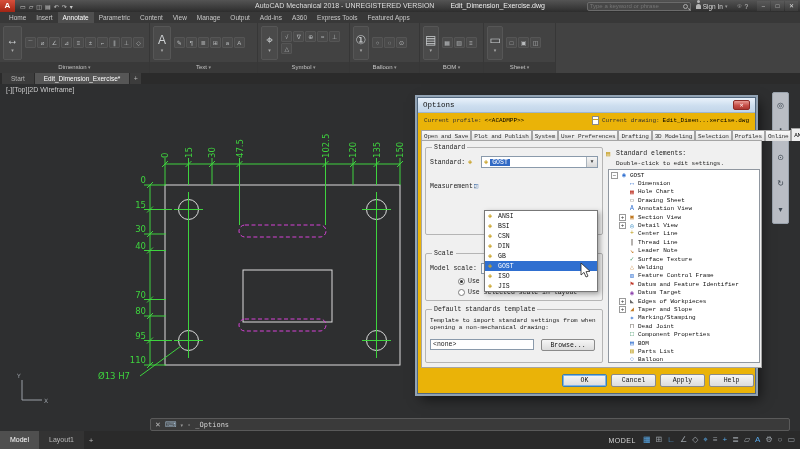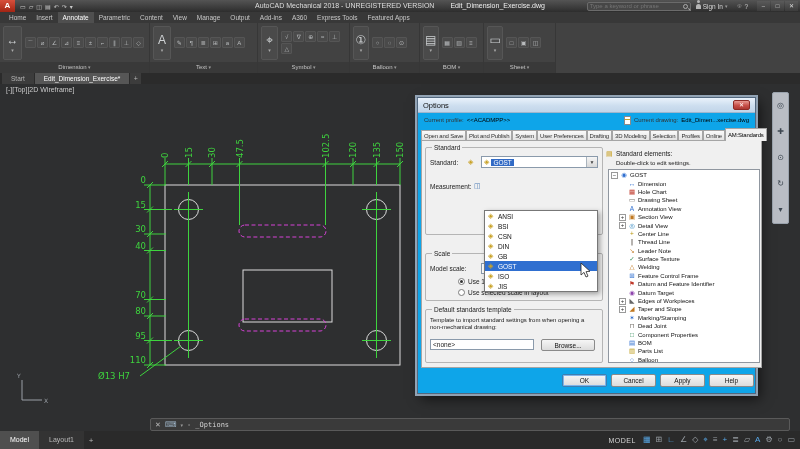--- a/index.html
+++ b/index.html
@@ -63,21 +63,21 @@
   
   #bottombar{position:absolute;left:0;top:431px;width:800px;height:18px;background:#2a2a2a;display:flex;align-items:center;z-index:20;}
   .ltab{height:18px;line-height:18px;padding:0 10px;font-size:7px;color:#b8b8b8;background:#333;}
   .ltab.active{background:#4f4f4f;color:#fff;}
   .ltab-add{width:14px;text-align:center;color:#b8b8b8;font-size:8px;}
   #status{margin-left:auto;display:flex;align-items:center;gap:5px;padding-right:5px;}
   .model-label{color:#d5d5d5;font-size:7px;letter-spacing:.5px;margin-right:2px;}
   .sicon{font-size:8px;line-height:18px;}
 
   
-  #dialog{position:absolute;left:417px;top:97px;width:339px;height:297px;background:#0ea5e9;border:1px solid #52687f;box-shadow:0 0 0 2px rgba(165,185,205,.85),4px 5px 12px rgba(0,0,0,.6);z-index:30;font-size:6.5px;color:#1a1a1a;}
+  #dialog{position:absolute;left:417px;top:97px;width:339px;height:297px;background:#eab308;border:1px solid #52687f;box-shadow:0 0 0 2px rgba(165,185,205,.85),4px 5px 12px rgba(0,0,0,.6);z-index:30;font-size:6.5px;color:#1a1a1a;font-family:Liberation Mono, monospace;}
   .dlg-title{height:15px;background:linear-gradient(#eaf2fb,#cddeef 55%,#c2d5e9);border-bottom:1px solid #9fb6cd;display:flex;align-items:center;padding:0 5px;font-size:7.5px;color:#111;}
   .dlg-close{margin-left:auto;width:17px;height:10px;background:linear-gradient(#e89a93,#c8504a 55%,#ad3832);border:1px solid #8e2a26;border-radius:2px;color:#fff;font-size:6px;line-height:9px;text-align:center;}
   .dlg-header{height:14px;display:flex;align-items:center;padding:0 6px;gap:3px;font-size:6px;color:#333;}
   .dlg-header .val{color:#000;}
   .file-glyph{margin-left:auto;width:7px;height:9px;background:#fff;border:1px solid #8a8a8a;position:relative;flex:none;}
   .file-glyph::after{content:"";position:absolute;left:0;right:0;top:2px;height:1px;background:#c9a227;}
   .dlg-tabs{position:absolute;left:3px;top:30px;width:341px;height:13px;display:flex;align-items:flex-end;}
   .dtab{height:11px;line-height:11px;padding:0 2px;font-size:6px;letter-spacing:-.2px;white-space:nowrap;background:linear-gradient(#fafafa,#e0e0e0);border:1px solid #a5a5a5;border-bottom:none;color:#333;}
   .dtab.active{height:13px;line-height:13px;background:#f0f0f0;color:#000;position:relative;z-index:2;}
   .dlg-page{position:absolute;left:3px;top:42px;width:341px;height:228px;border:1px solid #a5a5a5;background:#f0f0f0;}

